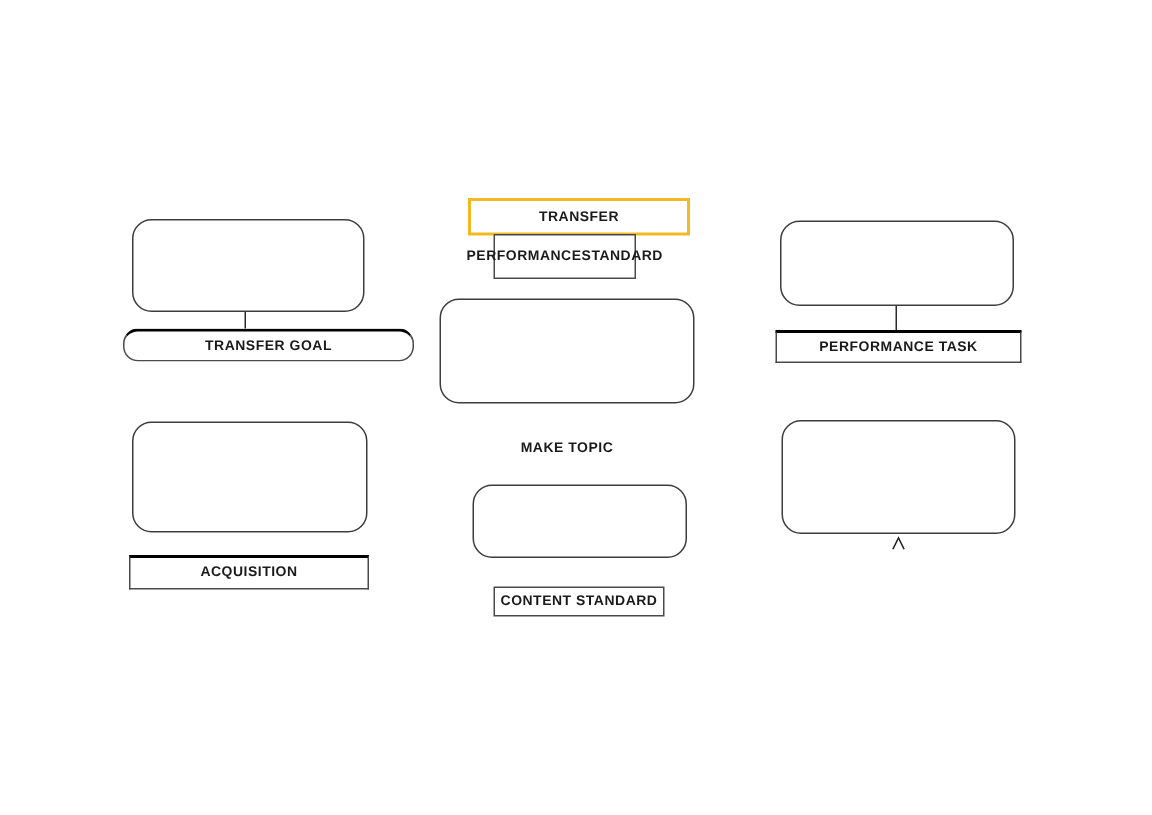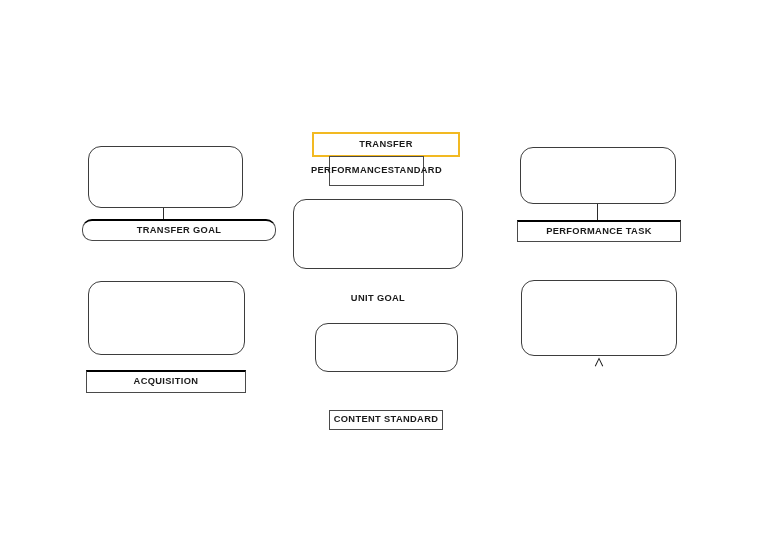--- a/index.html
+++ b/index.html
@@ -115,33 +115,33 @@
     <span>TRANSFER GOAL</span>
   </div>
 
   <div class="rbox" style="left:520px; top:147px; width:156px; height:57px;"></div>
   <div class="connector" style="left:597px; top:204px; height:16px;"></div>
   <div class="labelbox heavy-top" style="left:517px; top:220px; width:164px; height:22px;">
     <span>PERFORMANCE TASK</span>
   </div>
 
   <div class="rbox" style="left:293px; top:199px; width:170px; height:70px;"></div>
-  <div class="plain-label" style="left:293px; top:293px; width:170px;">UNIT GOAL</div>
+  <div class="plain-label" style="left:293px; top:293px; width:170px;">MAKE TOPIC</div>
 
   <div class="rbox" style="left:88px; top:281px; width:157px; height:74px;"></div>
   <div class="labelbox heavy-top" style="left:86px; top:370px; width:160px; height:23px;">
     <span>ACQUISITION</span>
   </div>
 
   <div class="rbox" style="left:521px; top:280px; width:156px; height:76px;"></div>
 
   <div class="arrow-up" style="left:592px; top:356px;">
     <svg width="14" height="14" viewBox="0 0 14 14">
       <path d="M7 1.5 L11.2 10 L10.3 10.4 L7 3.6 L3.7 10.4 L2.8 10 Z" fill="#1a1a1a"></path>
     </svg>
   </div>
 
   <div class="rbox" style="left:315px; top:323px; width:143px; height:49px;"></div>
-  <div class="labelbox" style="left:329px; top:391px; width:114px; height:20px;margin-top:19px;">
+  <div class="labelbox" style="left:329px; top:391px; width:114px; height:20px;">
     <span>CONTENT STANDARD</span>
   </div>
 
 </div>
 
 </body></html>

